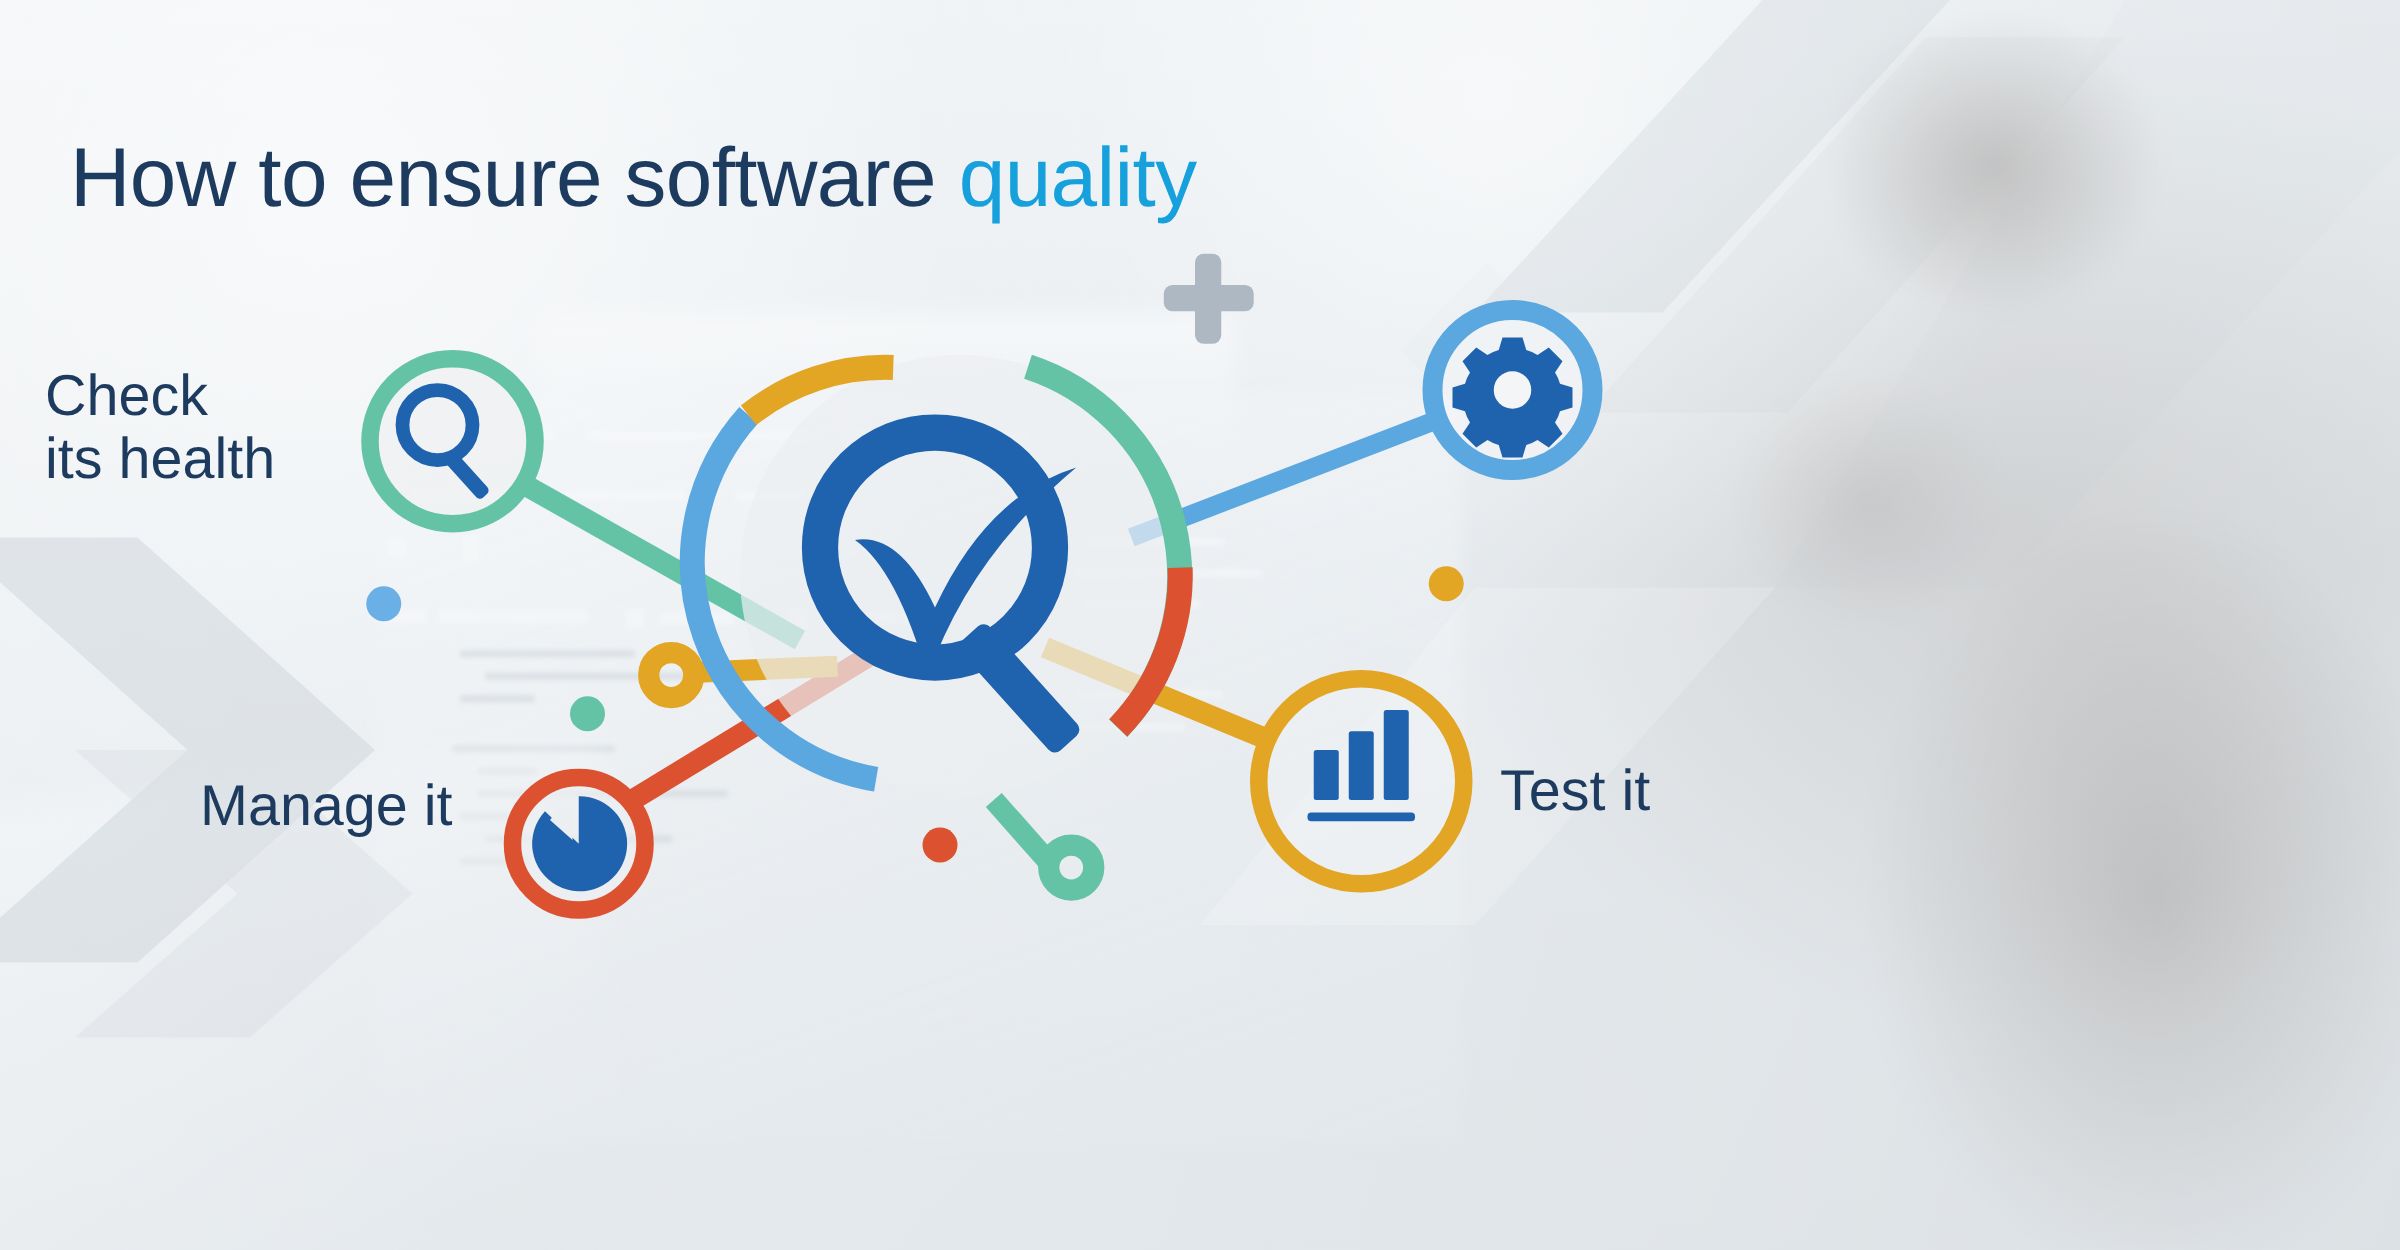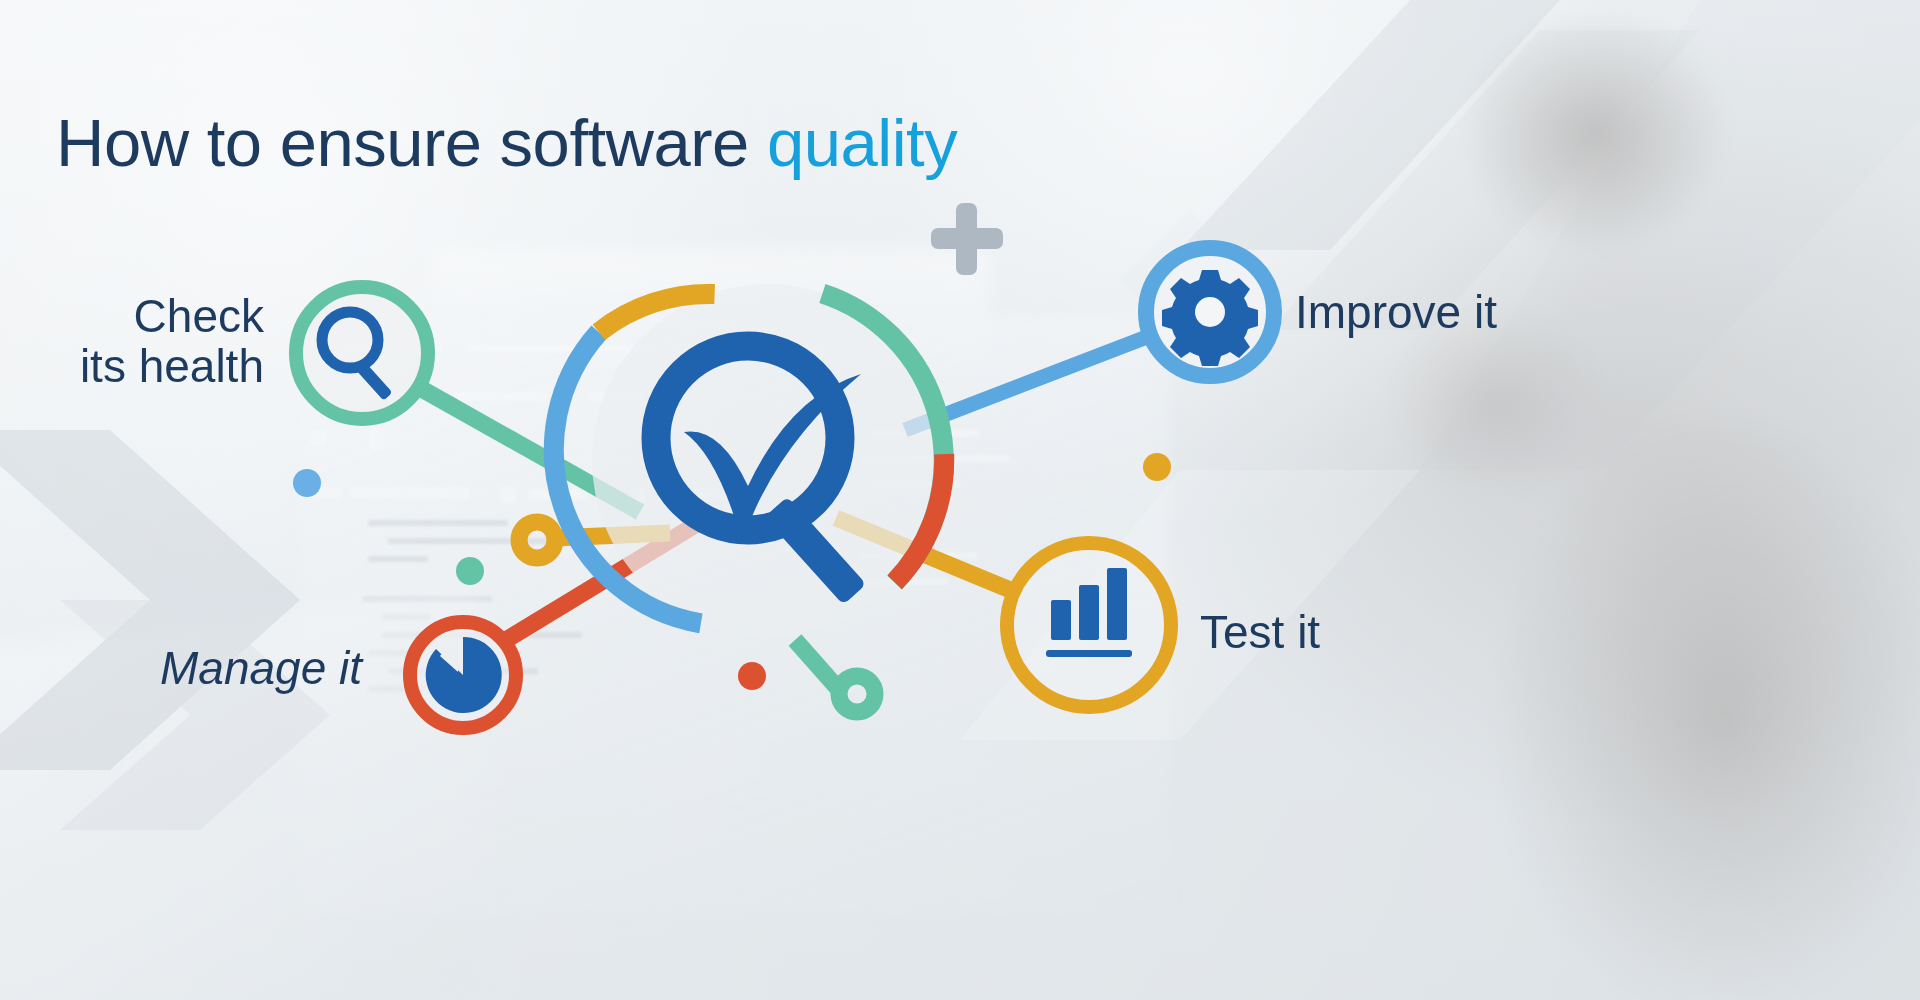--- a/index.html
+++ b/index.html
@@ -64,23 +64,23 @@
     position:absolute;left:56px;top:60px;
     font-size:67px;font-weight:400;letter-spacing:-.5px;
     color:#1d3a5f;white-space:nowrap;margin-top:44px;
   }
   .title .accent{color:#16a0dc;}
 
   .lbl{
     position:absolute;color:#1d3a5f;font-size:46px;font-weight:400;line-height:1.08;
     white-space:pre-line;
   }
-  #lbl-check  {left:36px; top:292px; text-align:right; width:228px;}
+  #lbl-check  {left:36px; top:292px; text-align:left; width:228px;}
   #lbl-improve{left:1295px;top:288px;}
-  #lbl-manage {left:160px;top:644px;font-style:italic;}
+  #lbl-manage {left:160px;top:620px;}
   #lbl-test   {left:1200px;top:608px;}
 </style>
 </head>
 <body>
 
 <div id="stage">
 
   <div class="bg bg-base"></div>
   <div class="bg-monitor2"></div>
   <div class="bg-monitor"></div>
@@ -220,17 +220,16 @@
       </g>
     </g>
   </svg>
 
   <div class="title">
     <span>How to ensure software </span><span class="accent">quality</span>
   </div>
 
   <div class="lbl" id="lbl-check">Check
 its health</div>
-  <div class="lbl" id="lbl-improve">Improve it</div>
   <div class="lbl" id="lbl-test">Test it</div>
   <div class="lbl" id="lbl-manage">Manage it</div>
 
 </div>
 
 </body></html>

